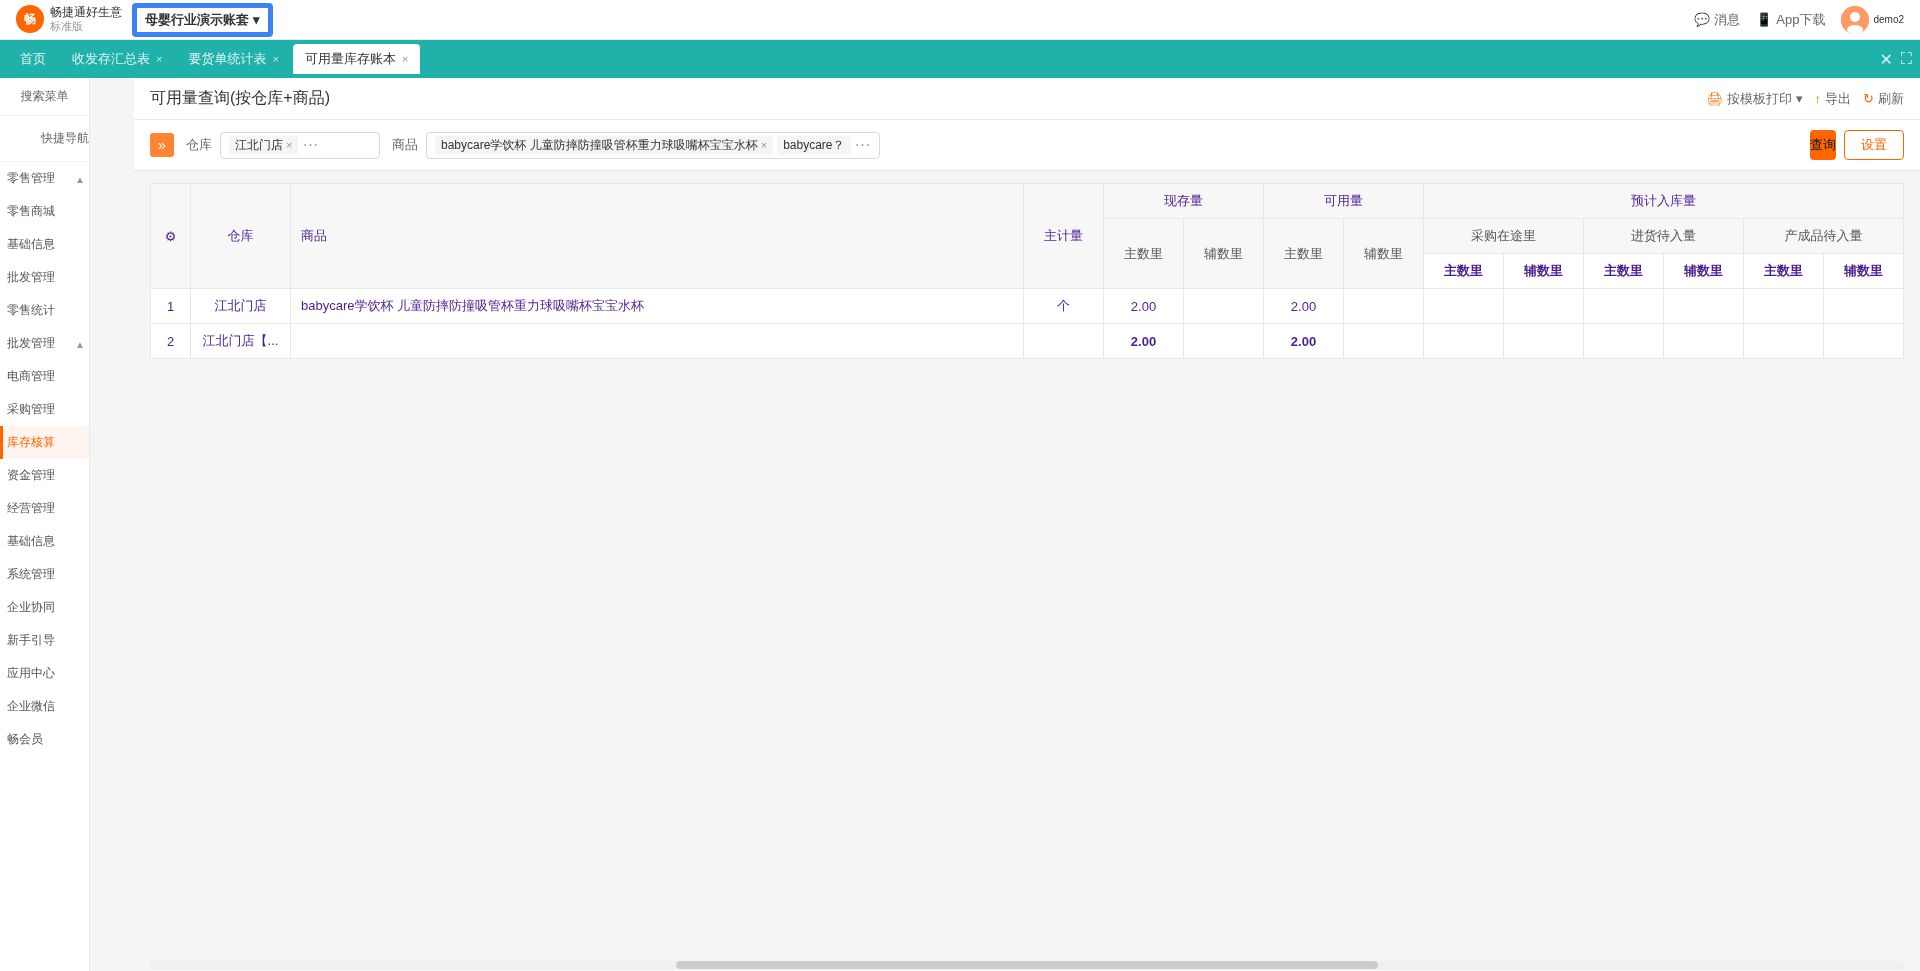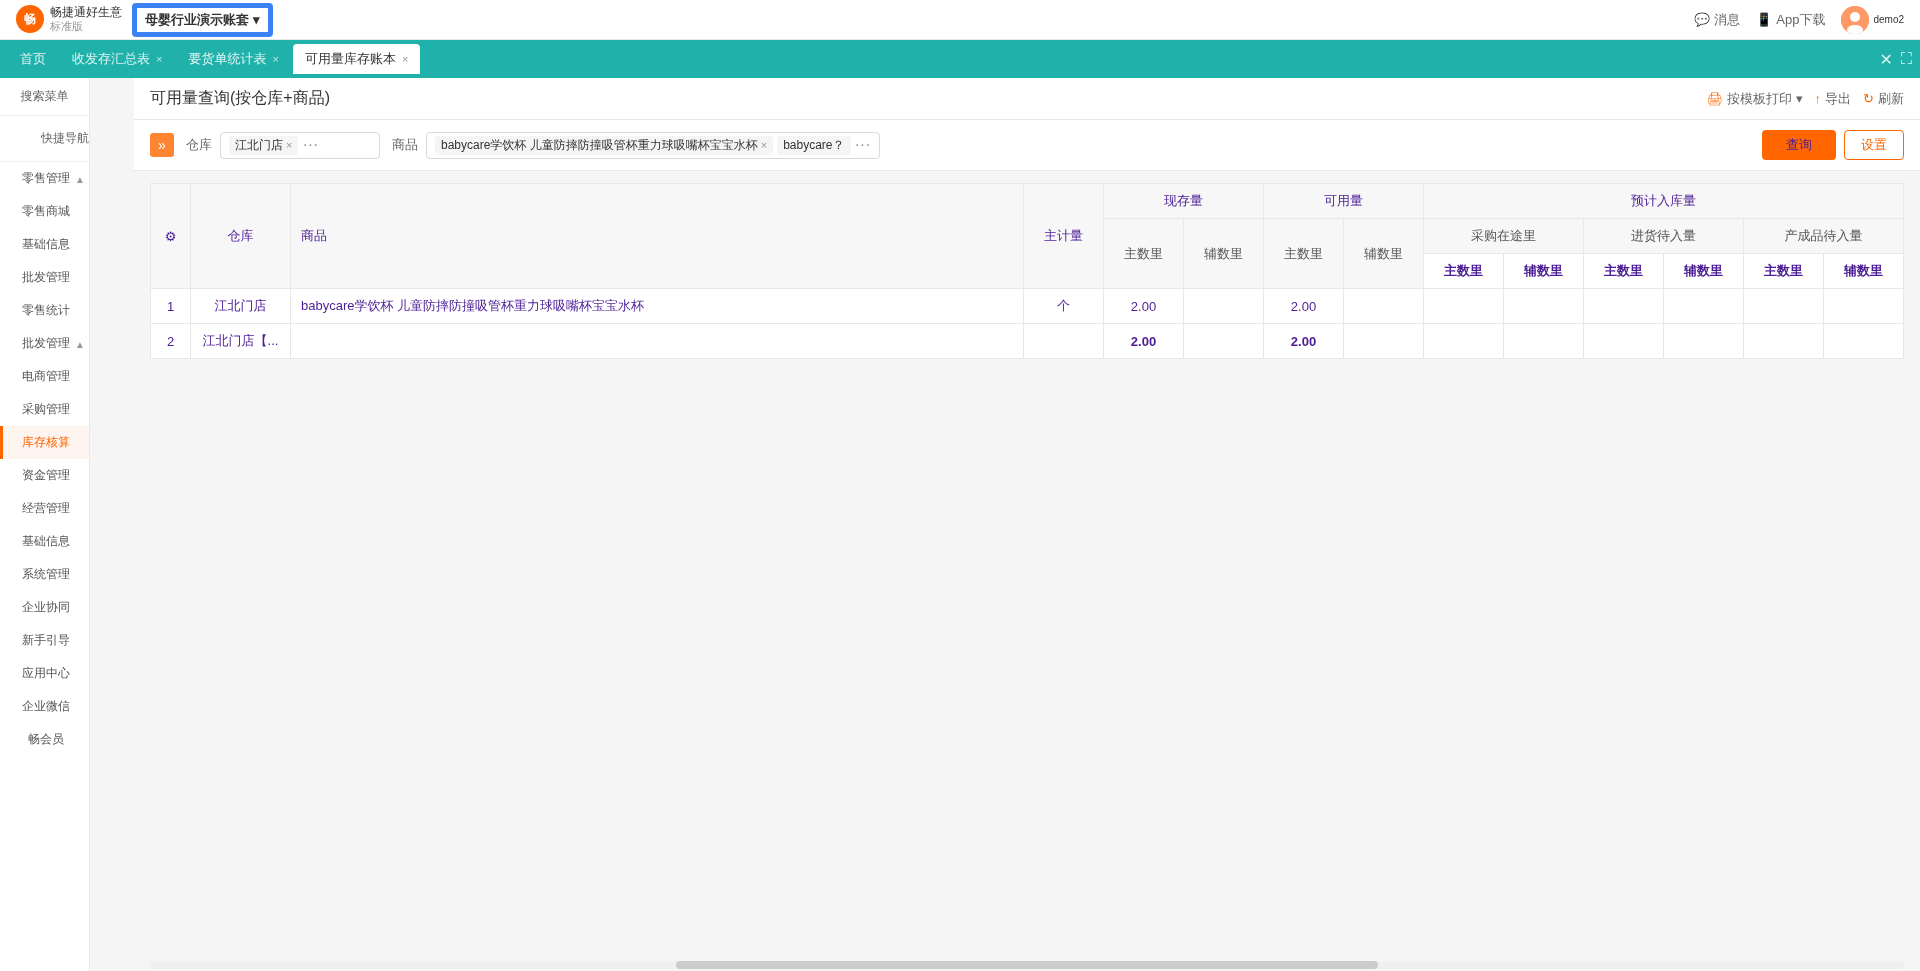--- a/index.html
+++ b/index.html
@@ -88,21 +88,20 @@
     }
     .sidebar-search-label { font-size: 12px; color: #666; text-align: center; cursor: pointer; }
     .sidebar-nav {
       padding: 8px 0;
       border-bottom: 1px solid #f0f0f0;
     }
     .sidebar-nav-label { font-size: 12px; color: #666; text-align: right; cursor: pointer; padding: 6px 0; }
     .sidebar-item {
       display: flex;
       flex-direction: column;
-      align-items: center;
       padding: 8px 4px;
       cursor: pointer;
       color: #555;
       font-size: 12px;
       border-left: 3px solid transparent;
       position: relative;
     }
     .sidebar-item.active { background: #fff5f0; color: #ff6600; border-left: 3px solid #ff6600; }
     .sidebar-arrow { font-size: 10px; color: #999; position: absolute; right: 4px; top: 50%; transform: translateY(-50%); }
 
@@ -172,22 +171,22 @@
     .filter-tag-close { color: #999; cursor: pointer; font-size: 11px; }
     .filter-dots { color: #999; font-size: 16px; cursor: pointer; }
     .product-filter-box {
       display: flex; align-items: center; gap: 4px;
       border: 1px solid #d9d9d9; border-radius: 4px;
       padding: 3px 8px; background: #fff;
       min-width: 380px; flex-wrap: wrap;
     }
     .filter-actions { margin-left: auto; display: flex; gap: 8px; }
     .btn-query {
-      background: #ff6600; color: #4c1d95; border: none;
-      padding: 5px 24px; border-radius: 4px; cursor: pointer;
+      background: #ff6600; color: #0f172a; border: none;
+      padding: 5px 0; border-radius: 4px; cursor: pointer;
       font-size: 13px;
     }
     .btn-settings {
       background: #fff; color: #ff6600; border: 1px solid #ff6600;
       padding: 5px 16px; border-radius: 4px; cursor: pointer;
       font-size: 13px;
     }
 
     
     .table-area {

